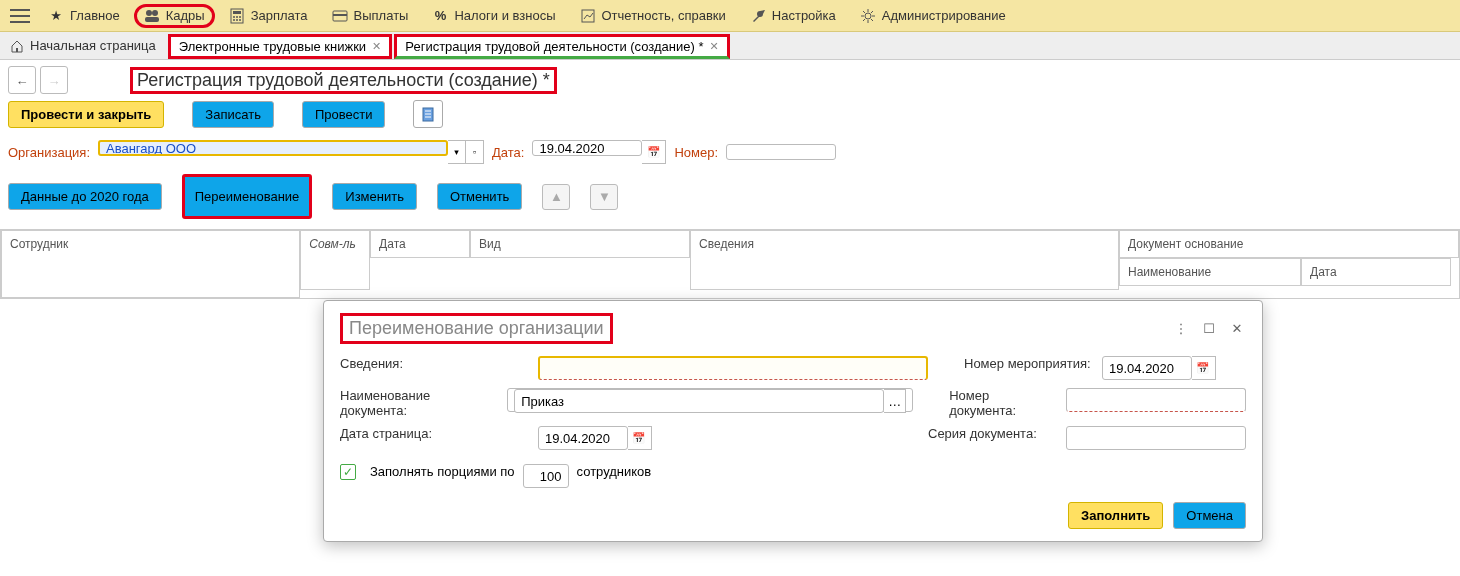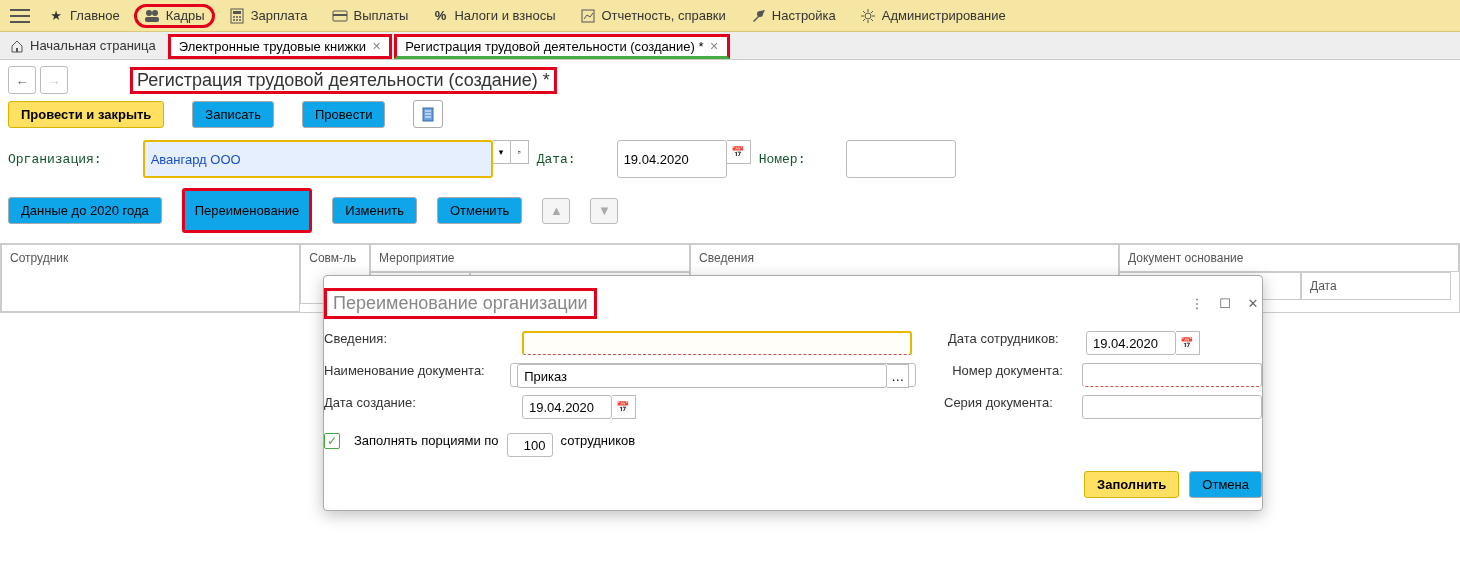--- a/index.html
+++ b/index.html
@@ -28,22 +28,22 @@
   .page-title.hl { border: 3px solid #e2001a; padding: 0 4px; }
 
   
   .toolbar { display: flex; align-items: flex-end; padding: 0 8px 8px 8px; gap: 28px; }
   .btn { border: 1px solid #aaa; border-radius: 3px; background: #0ea5e9; padding: 5px 12px; cursor: pointer; }
   .btn.primary { background: #ffe061; border-color: #d4b400; font-weight: bold; }
   .icon-btn { width: 30px; height: 28px; border: 1px solid #aaa; border-radius: 3px; background: #fff; display: flex; align-items: center; justify-content: center; cursor: pointer; }
 
   
   .form-row { display: flex; align-items: center; padding: 4px 8px; gap: 8px; }
-  .label { color: #14532d; font-family: Liberation Mono, monospace; }
-  .input { border: 1px solid #bbb; border-radius: 3px; padding: 6px 6px; height: 38px; background: #fff; margin-left: 33px; }
+  .label { color: #c2410c; }
+  .input { border: 1px solid #bbb; border-radius: 3px; padding: 6px 6px; height: 16px; background: #fff; }
   .input.org { width: 350px; border: 2px solid #e8b800; color: #1a4fc8; background: #e6effd; }
   .combo-btn { width: 18px; height: 24px; border: 1px solid #bbb; border-left: none; display: flex; align-items: center; justify-content: center; font-size: 9px; background: #fff; cursor: pointer; }
   .input.date { width: 110px; }
   .date-icon { width: 24px; height: 24px; border: 1px solid #bbb; border-left: none; display: flex; align-items: center; justify-content: center; background: #fff; cursor: pointer; font-size: 11px;}
 
   
   .btn-row2 { display: flex; align-items: center; padding: 6px 8px; gap: 20px; }
   .btn-row2 .btn.hl { border: 3px solid #e2001a; padding: 12px 10px; }
   .arrow-btn { width: 28px; height: 26px; border: 1px solid #bbb; border-radius: 3px; background: #f5f5f5; display: flex; align-items: center; justify-content: center; color: #aaa; }
 
@@ -51,21 +51,21 @@
   .table { border: 1px solid #ccc; margin: 4px 0 0 0; }
   .thead { display: flex; background: #fff; }
   .th { border: 1px solid #ccc; padding: 6px 8px; color: #555; font-size: 12px; }
   .th.col1 { width: 300px; }
   .th.col2 { width: 70px; }
   .th.col3 { width: 320px; }
   .th.col4 { width: 430px; }
   .th.col5 { width: 340px; }
 
   
-  .dialog { position: absolute; top: 275px; left: 323px; width: 940px; background: #fff; border: 1px solid #aaa; box-shadow: 0 4px 16px rgba(0,0,0,0.25); border-radius: 4px; padding: 12px 0; }
+  .dialog { position: absolute; top: 300px; left: 323px; width: 940px; background: #fff; border: 1px solid #aaa; box-shadow: 0 4px 16px rgba(0,0,0,0.25); border-radius: 4px; padding: 12px 16px; }
   .dialog-header { display: flex; align-items: center; justify-content: space-between; margin-bottom: 12px; }
   .dialog-title { font-size: 18px; color: #888; }
   .dialog-title.hl { border: 3px solid #e2001a; padding: 2px 6px; }
   .dialog-ctrl { display: flex; gap: 10px; color: #666; }
   .dialog-ctrl span { cursor: pointer; width: 18px; text-align: center; }
   .dlg-row { display: flex; align-items: flex-start; margin: 8px 0; gap: 8px; }
   .dlg-label { width: 190px; color: #333; }
   .dlg-input { border: 1px solid #bbb; border-radius: 3px; height: 24px; padding: 0 6px; }
   .dlg-input.sved { width: 390px; border: 2px solid #e8b800; background: #fffef8; border-bottom: 1px dashed #c7554b !important; }
   .dlg-input.docname { width: 370px; }
@@ -230,23 +230,22 @@
   <button class="btn hl">Переименование</button>
   <button class="btn">Изменить</button>
   <button class="btn">Отменить</button>
   <div class="arrow-btn">▲</div>
   <div class="arrow-btn">▼</div>
 </div>
 
 <div class="table">
   <div class="thead">
     <div class="th col1" style="height:68px;display:flex;align-items:flex-start;">Сотрудник</div>
-    <div class="th col2" style="height:60px;">Совм-ль</div>
+    <div class="th col2" style="height:60px;font-style:italic;">Совм-ль</div>
     <div style="display:flex;flex-direction:column;">
-      <div class="th col3">Мероприятие</div>
       <div style="display:flex;">
         <div class="th" style="width:100px;">Дата</div>
         <div class="th" style="width:220px;">Вид</div>
       </div>
     </div>
     <div class="th col4" style="height:60px;">Сведения</div>
     <div style="display:flex;flex-direction:column;">
       <div class="th col5">Документ основание</div>
       <div style="display:flex;">
         <div class="th" style="width:182px;">Наименование</div>
@@ -263,40 +262,40 @@
       <span>⋮</span>
       <span>☐</span>
       <span>✕</span>
     </div>
   </div>
 
   <div class="dlg-row">
     <div class="dlg-label">Сведения:</div>
     <input class="dlg-input sved" value="" style="">
     <div style="flex:0 0 20px;"></div>
-    <div class="dlg-label" style="width:130px;">Дата сотрудников:</div>
+    <div class="dlg-label" style="width:130px;">Номер мероприятия:</div>
     <div style="display:flex;">
       <input class="dlg-input ddate" value="19.04.2020" style="">
       <div class="date-icon">📅</div>
     </div>
   </div>
 
   <div class="dlg-row">
     <div class="dlg-label">Наименование документа:</div>
     <div class="dlg-input docname-wrap">
       <input class="dlg-input docname" value="Приказ" style="">
       <div class="dot-btn">…</div>
     </div>
     <div style="flex:0 0 20px;"></div>
     <div class="dlg-label" style="width:130px;">Номер документа:</div>
     <input class="dlg-input ndoc" value="" style="">
   </div>
 
   <div class="dlg-row">
-    <div class="dlg-label">Дата создание:</div>
+    <div class="dlg-label">Дата страница:</div>
     <div style="display:flex;">
       <input class="dlg-input ddate" value="19.04.2020" style="">
       <div class="date-icon">📅</div>
     </div>
     <div style="flex:1;"></div>
     <div class="dlg-label" style="width:130px;">Серия документа:</div>
     <input class="dlg-input sdoc" value="" style="">
   </div>
 
   <div class="dlg-row" style="margin-top:14px;">

